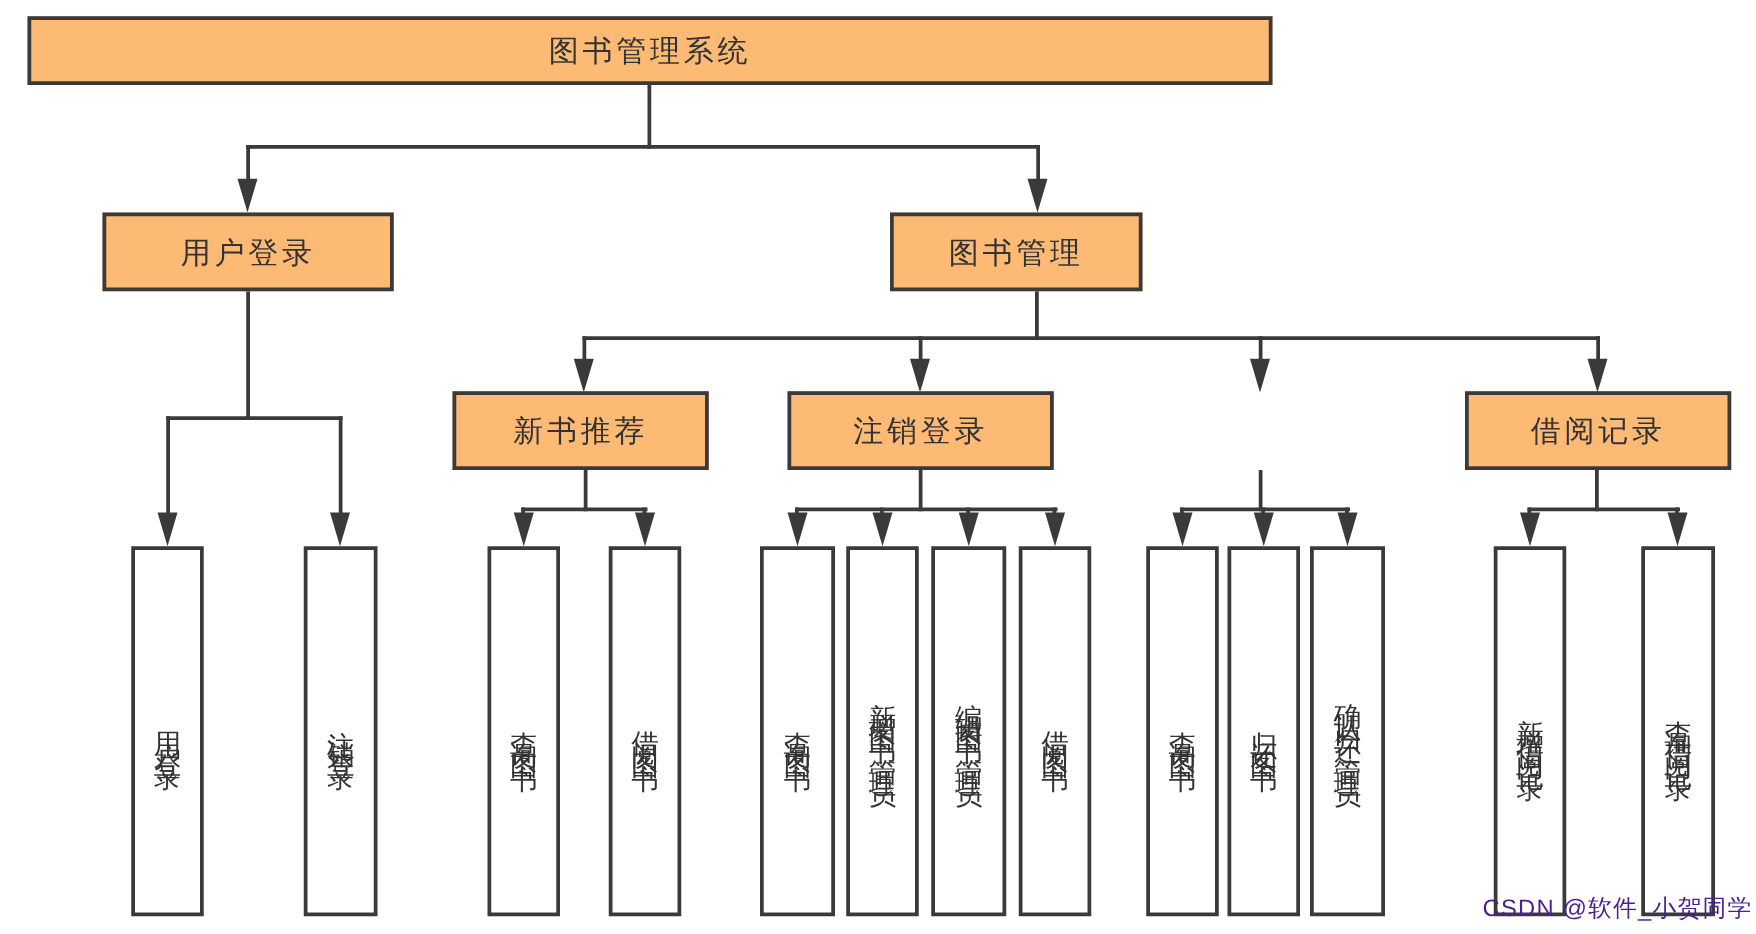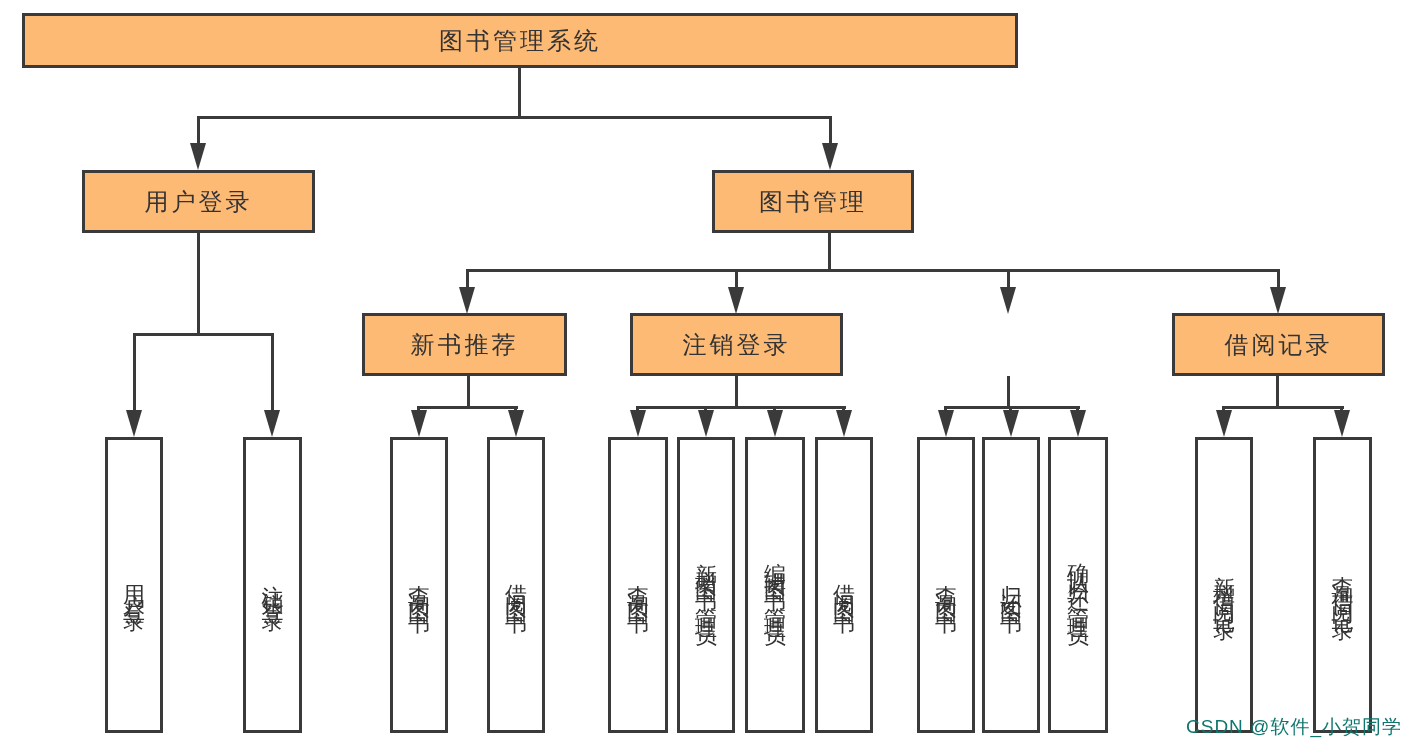--- a/index.html
+++ b/index.html
@@ -26,21 +26,21 @@
   
   .vline{position:absolute;width:3px;background:#3a3a3a;}
   .hline{position:absolute;height:3px;background:#3a3a3a;}
   .arrow{
     position:absolute;width:0;height:0;
     border-left:8px solid transparent;border-right:8px solid transparent;
     border-top:27px solid #3a3a3a;
   }
   .watermark{
     position:absolute;left:1186px;top:714px;z-index:5;
-    font-size:19px;color:#0f766e;letter-spacing:1px;white-space:nowrap;
+    font-size:19px;color:#4c1d95;letter-spacing:1px;white-space:nowrap;
   }
 </style>
 </head>
 <body>
 
 <div class="canvas">
 
   <div class="vline" style="left:518px;top:68px;height:51px"></div>
   <div class="hline" style="left:197px;top:116px;width:634px"></div>
   <div class="vline" style="left:197px;top:116px;height:31px"></div>

